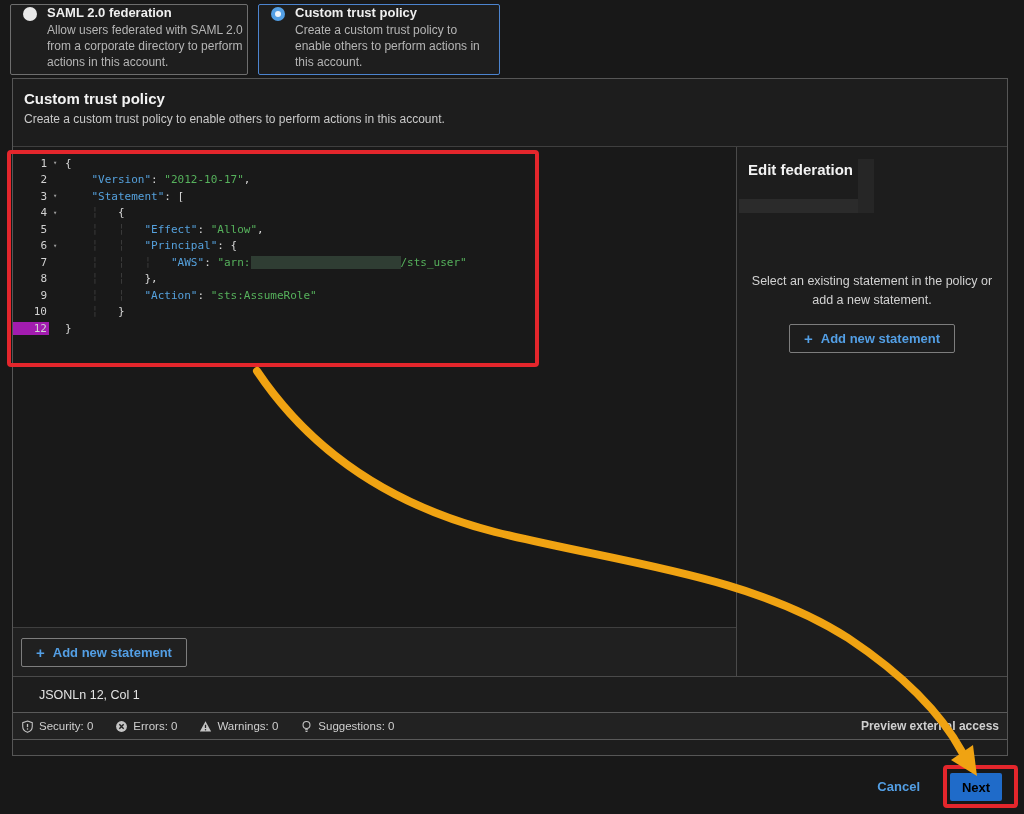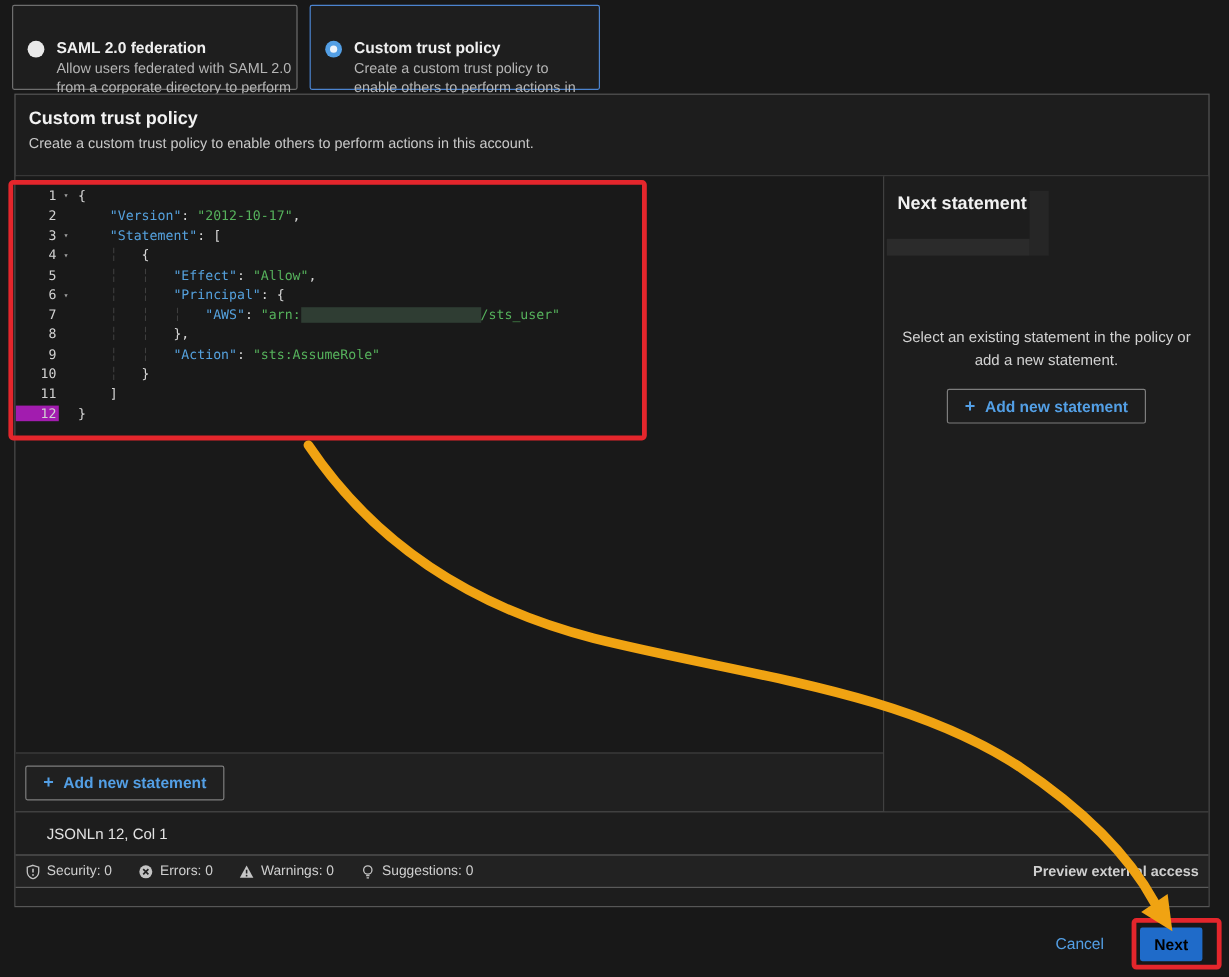--- a/index.html
+++ b/index.html
@@ -7,21 +7,21 @@
     --key:#55a1dd; --str:#56b25c; --punct:#d6d6d6;
   }
   *{box-sizing:border-box;margin:0;padding:0}
   html,body{width:1024px;height:814px}
   body{
     position:relative;background:#181818;overflow:hidden;
     font-family:"Liberation Sans",sans-serif;color:#e6e6e6;
   }
   
   .card{position:absolute;top:4px;height:71px;background:#1e1e1e;border:1px solid #6e6e6e;
-        border-radius:2px;padding:27px 12px;display:flex;gap:10px;cursor:pointer}
+        border-radius:2px;padding:0 12px;display:flex;gap:10px;cursor:pointer}
   .card.sel{border-color:#4c84cf}
   .radio{width:14px;height:14px;border-radius:50%;background:#e9e9e9;margin-top:2px;flex:none}
   .radio.on{background:var(--accent);position:relative}
   .radio.on::after{content:"";position:absolute;left:4px;top:4px;width:6px;height:6px;border-radius:50%;background:#eef4fb}
   .card-title{font-size:13px;font-weight:bold;color:#efefef}
   .card-desc{font-size:12px;color:#b5b5b5;line-height:1.32;margin-top:3px}
   
   .container{position:absolute;left:12px;top:78px;width:996px;height:678px;
              border:1px solid #565656;background:#1d1d1d;display:flex;flex-direction:column}
   .section-header{height:68px;border-bottom:1px solid #3f3f3f;padding:11px 11px}
@@ -59,21 +59,21 @@
   
   .status-bar{height:36px;border-top:1px solid #4a4a4a;display:flex;align-items:center;
               padding-left:26px;gap:0;background:#1d1d1d;font-size:12.5px;color:#e3e3e3}
   .issues-bar{height:28px;border-top:1px solid #5a5a5a;border-bottom:1px solid #5a5a5a;background:#222;
               display:flex;align-items:center;padding:0 8px;gap:22px;font-size:11.5px;color:#cfcfcf}
   .issue-item{display:flex;align-items:flex-start;gap:5px}
   .issue-item svg{display:block}
   .preview-link{margin-left:auto;font-weight:bold;font-size:12px;color:#cfcfcf;cursor:pointer}
   .empty-strip{flex:1;background:#1d1d1d}
   
-  .cancel-link{position:absolute;top:779px;right:104px;font-size:13px;font-weight:normal;color:var(--accent);cursor:pointer}
+  .cancel-link{position:absolute;top:779px;right:104px;font-size:13px;font-weight:bold;color:var(--accent);cursor:pointer}
   .next-btn{position:absolute;top:773px;left:950px;width:52px;height:28px;background:var(--btn-blue);
             border:none;border-radius:2px;color:#000000;font-family:"Liberation Sans",sans-serif;
             font-size:13px;font-weight:bold;cursor:pointer}
   
   .ann{position:absolute;border:4px solid var(--red);border-radius:4px;pointer-events:none}
   .ann-code{left:7px;top:150px;width:532px;height:217px}
   .ann-next{left:943px;top:765px;width:75px;height:43px}
   .arrow-svg{position:absolute;left:0;top:0;pointer-events:none}
 </style>
 </head>
@@ -165,46 +165,39 @@
               <span class="fold"></span>
             </div>
             <div class="line-text"><span class="w">    </span><span class="g">╎   </span><span class="g">╎   </span><span class="k">"Action"</span><span class="p">: </span><span class="s">"sts:AssumeRole"</span></div>
           </div>
           <div class="code-line">
             <div class="gutter">
               <span class="num">10</span>
               <span class="fold"></span>
             </div>
             <div class="line-text"><span class="w">    </span><span class="g">╎   </span><span class="p">}</span></div>
-          </div>
-          <div class="code-line">
-            <div class="gutter">
-              <span class="num">11</span>
-              <span class="fold"></span>
-            </div>
-            <div class="line-text"><span class="w">    </span><span class="p">]</span></div>
           </div>
           <div class="code-line">
             <div class="gutter active">
               <span class="num">12</span>
               <span class="fold"></span>
             </div>
             <div class="line-text"><span class="p">}</span></div>
           </div>
         </div>
       <div class="editor-footer">
         <button class="btn-secondary">
           <span class="plus">+</span>
           <span>Add new statement</span>
         </button>
       </div>
     </div>
     <div class="v-divider"></div>
     <div class="side-panel">
-      <div class="sp-title">Next statement</div>
+      <div class="sp-title">Edit federation</div>
       <div class="sk-a"></div>
       <div class="sk-b"></div>
       <div class="sp-content">
         <div class="sp-empty-text">Select an existing statement in the policy or add a new statement.</div>
         <button class="btn-secondary">
           <span class="plus">+</span>
           <span>Add new statement</span>
         </button>
       </div>
     </div>

